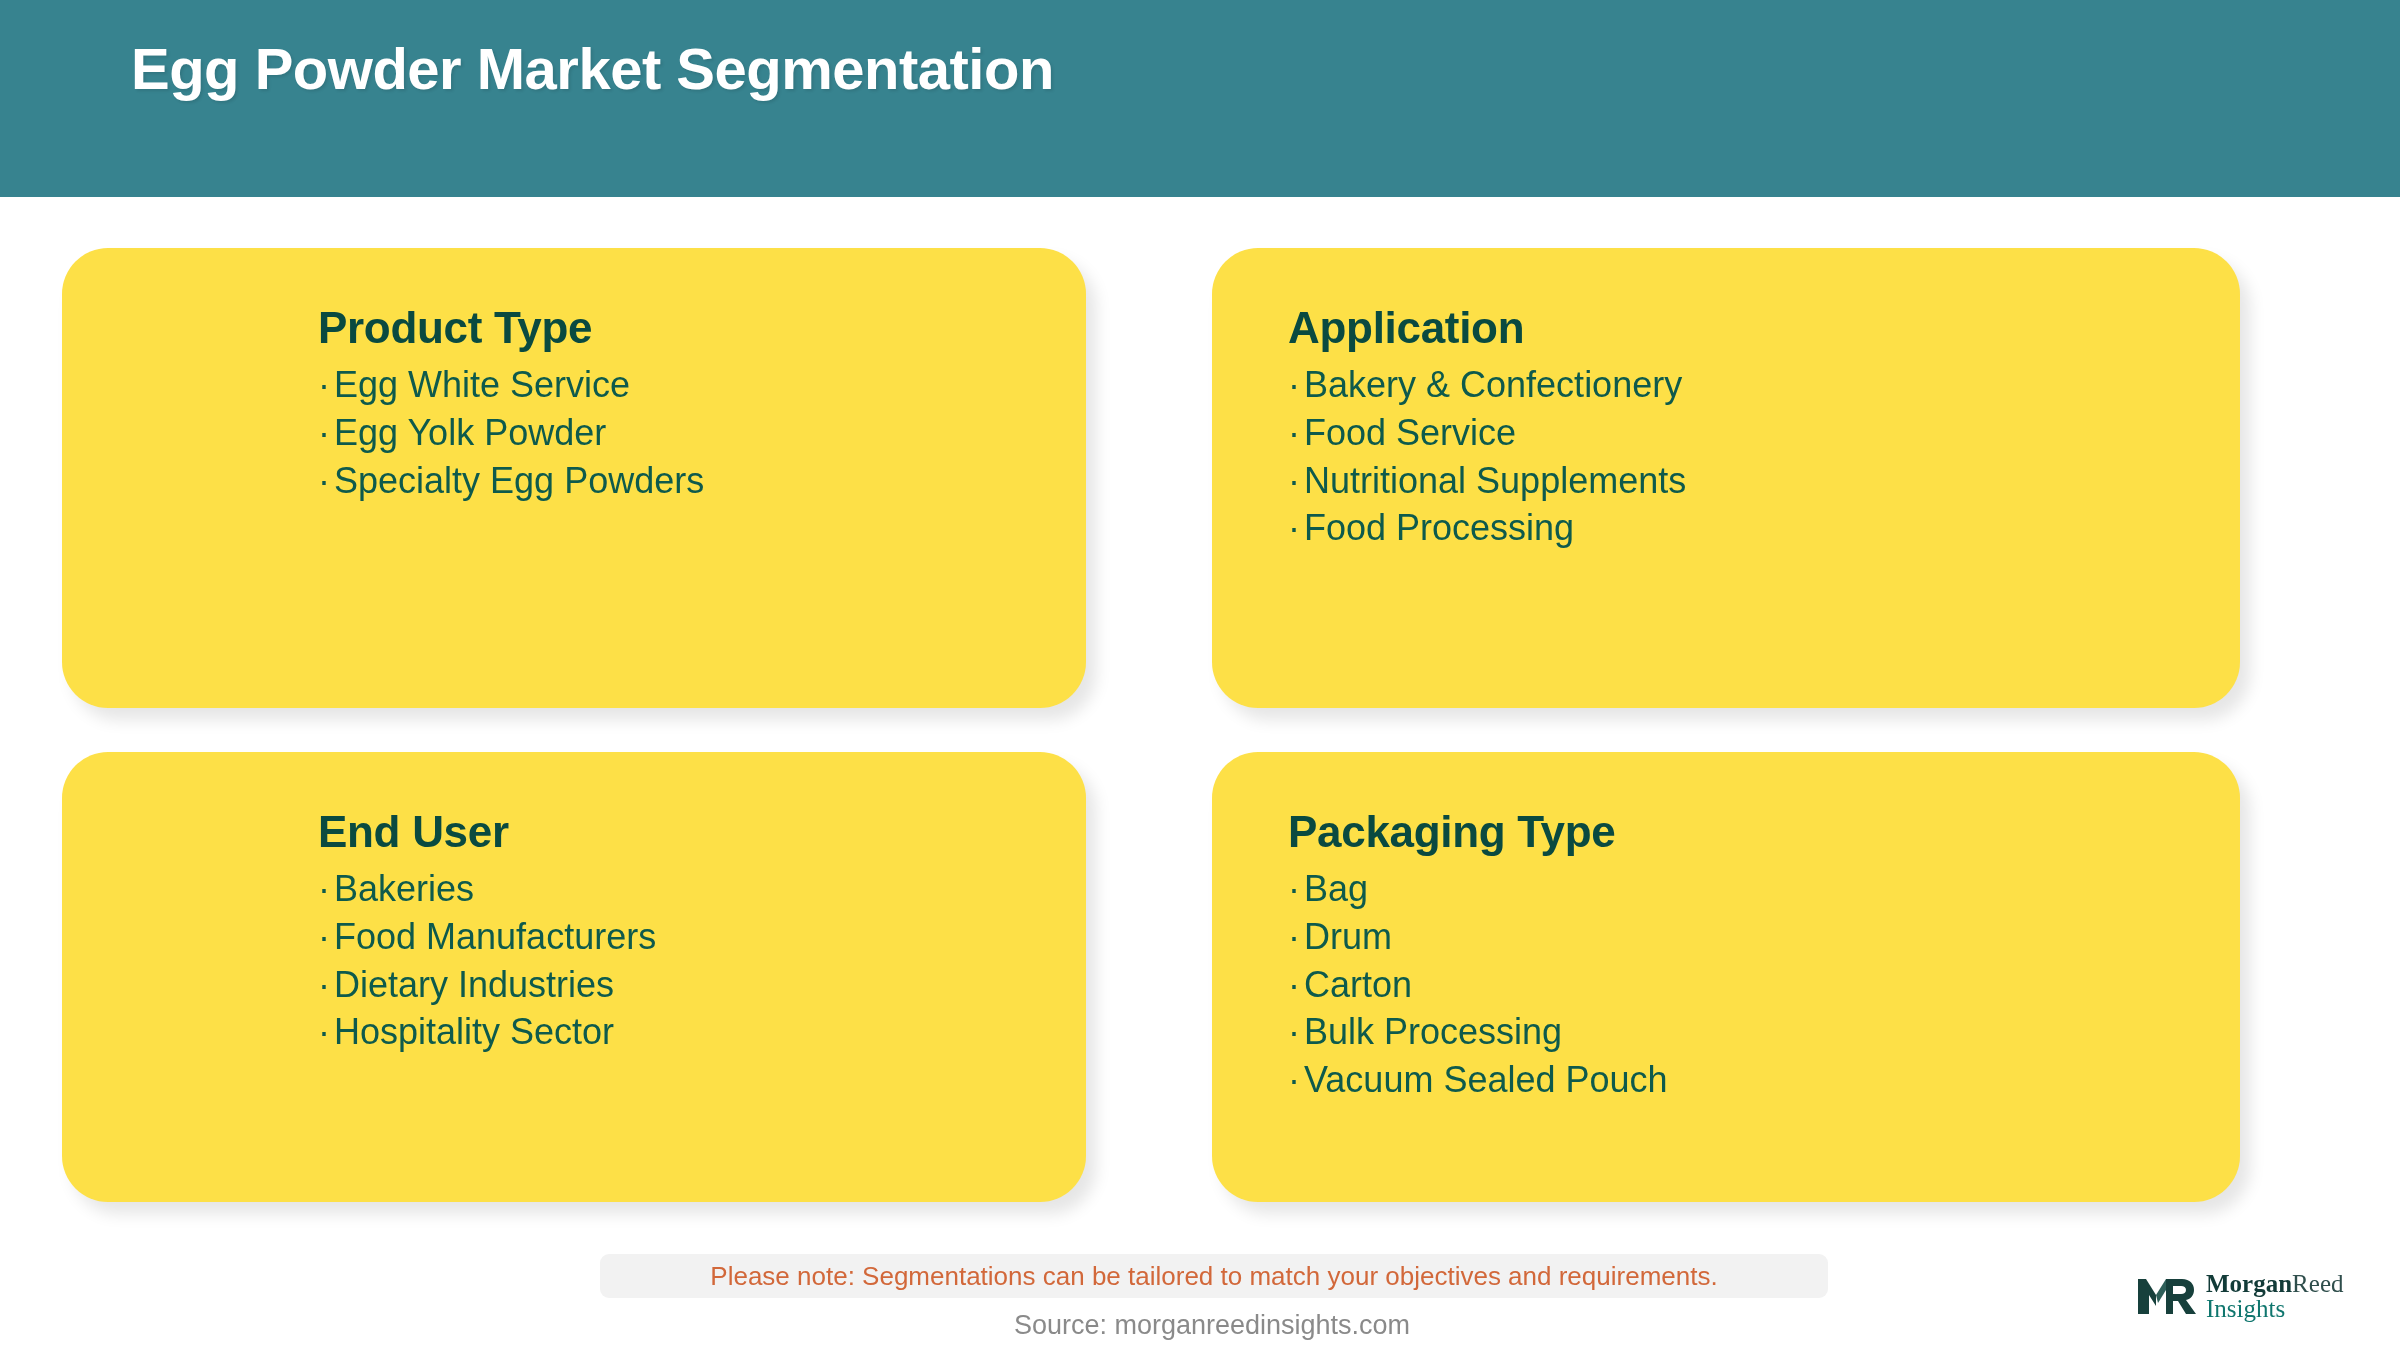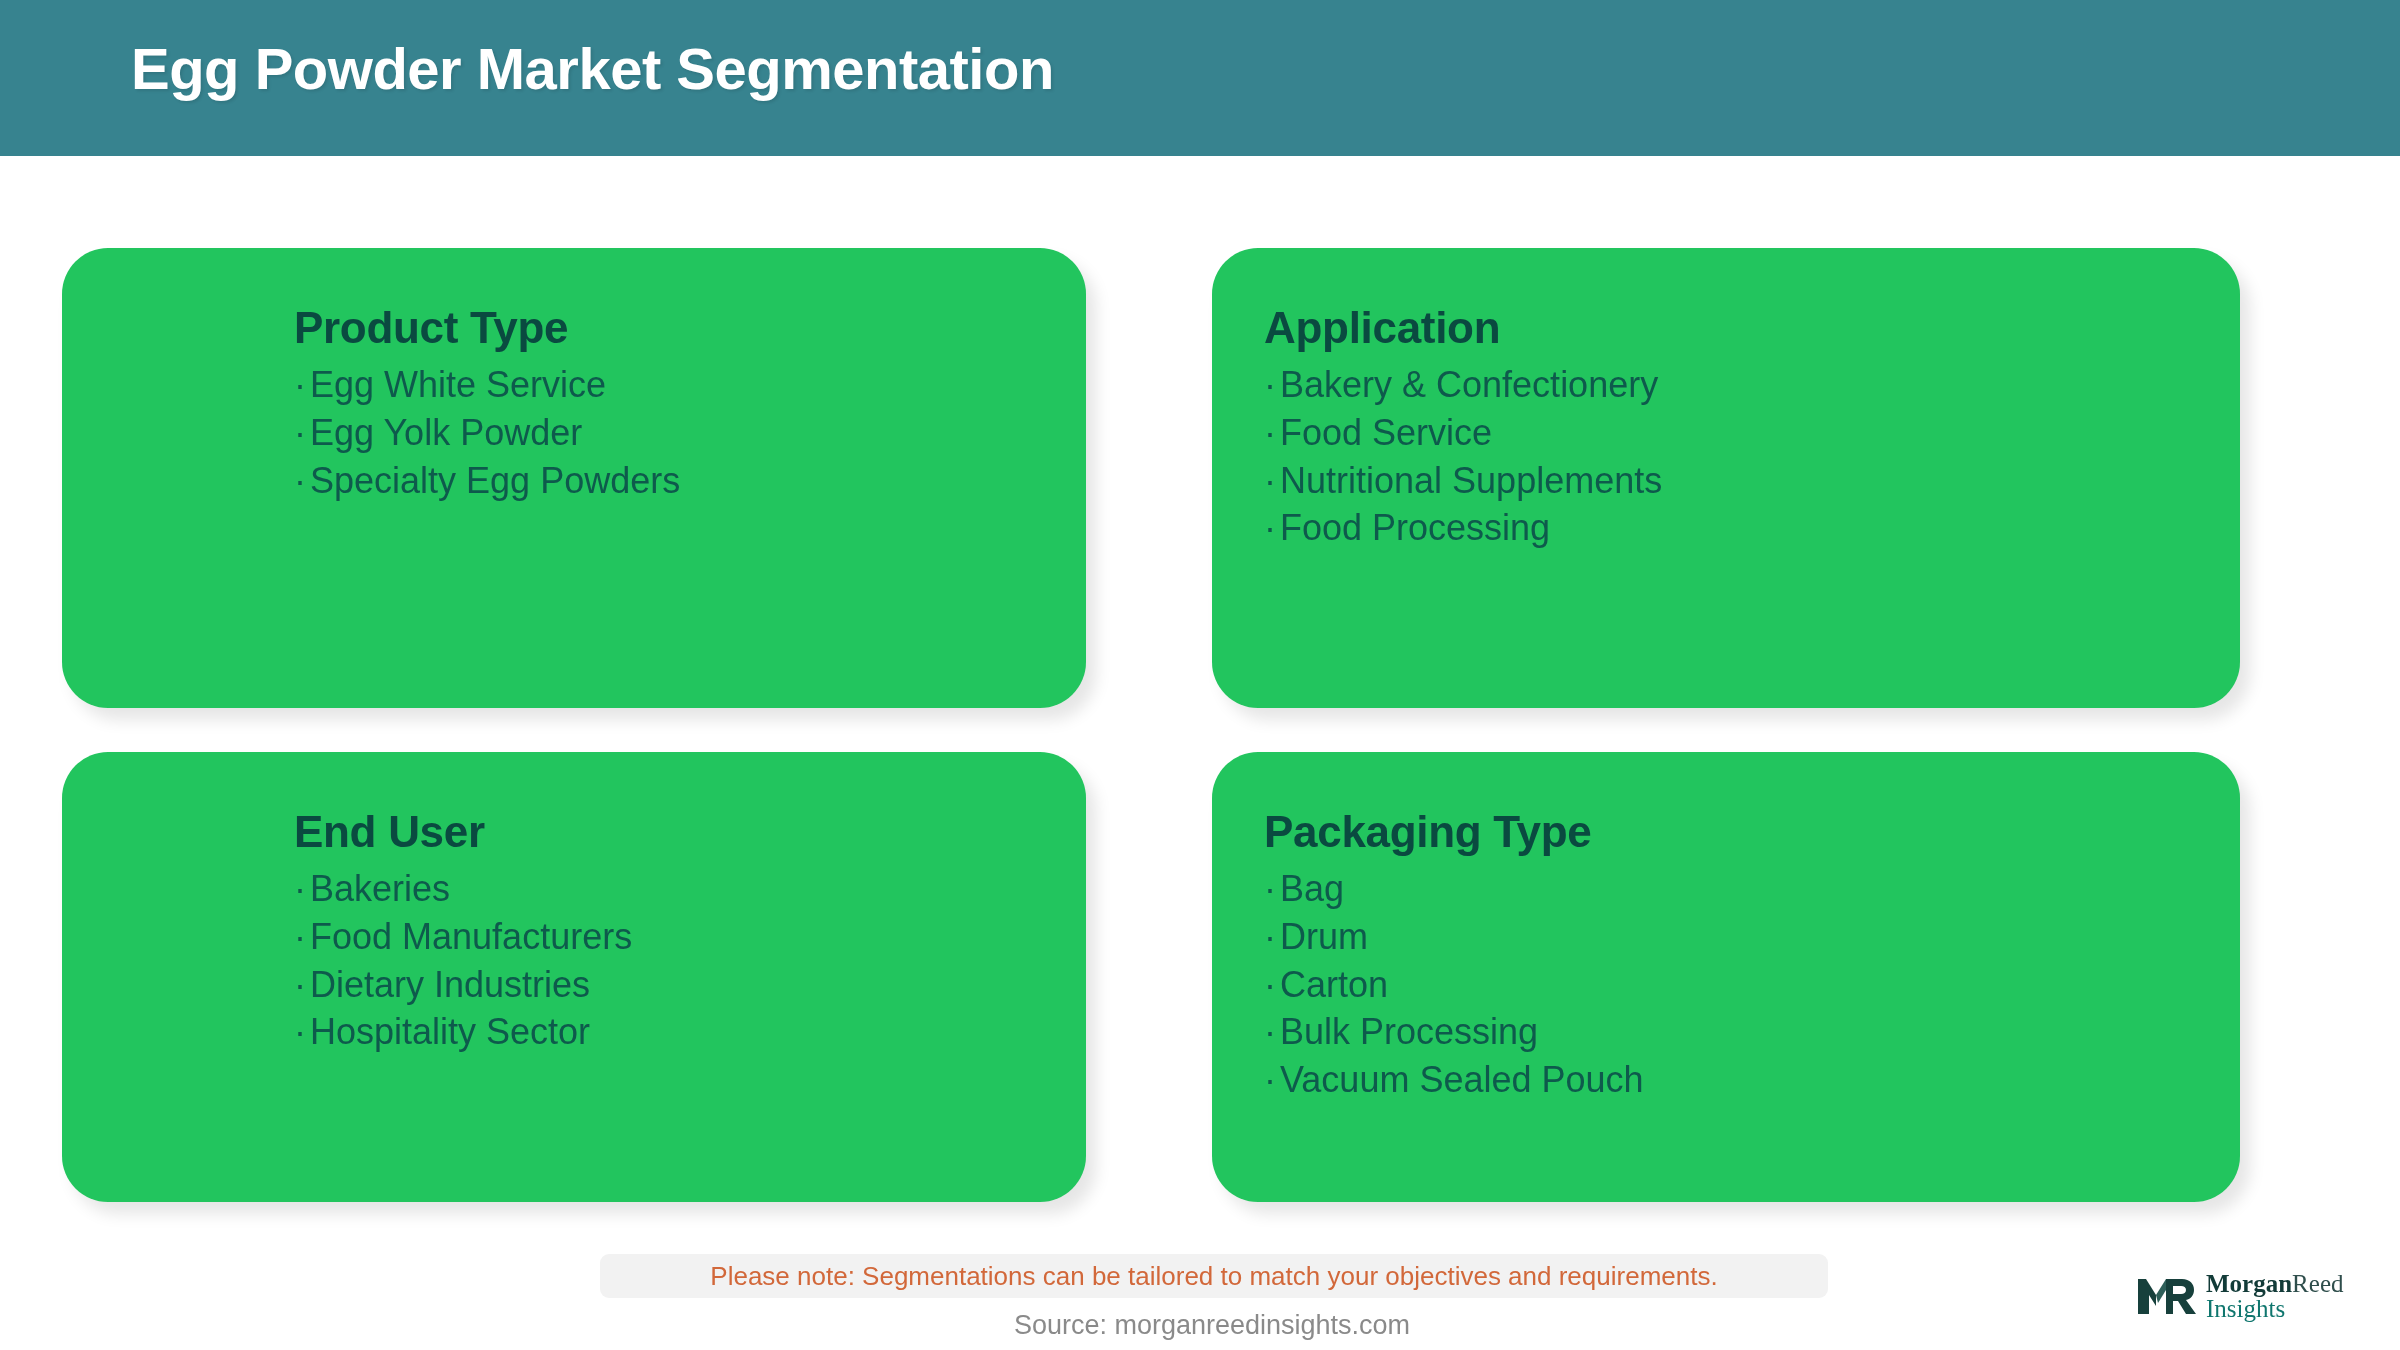--- a/index.html
+++ b/index.html
@@ -14,21 +14,21 @@
     overflow: hidden;
     position: relative;
   }
 
   
   #header-banner {
     position: absolute;
     left: 0;
     top: 0;
     width: 2400px;
-    height: 156px;
+    height: 197px;
     background: #37838f;
     box-sizing: border-box;
   }
   #page-title {
     position: absolute;
     left: 131px;
     top: 36px;
     font-size: 58px;
     font-weight: bold;
     color: #ffffff;
@@ -41,25 +41,25 @@
   
   #card-grid {
     position: absolute;
     left: 0;
     top: 172px;
     width: 2400px;
     height: 1050px;
   }
   .seg-card {
     position: absolute;
-    background: #22c55e;
+    background: #fde047;
     border-radius: 46px;
     box-shadow: 10px 12px 16px rgba(0,0,0,0.10);
     box-sizing: border-box;
-    padding: 54px 60px 0 36px;
+    padding: 54px 60px 0 60px;
   }
   .seg-card.col-a { left: 62px;  width: 1024px; }
   .seg-card.col-b { left: 1212px; width: 1028px; }
   .seg-card.row-1 { top: 76px;  height: 460px; }
   .seg-card.row-2 { top: 580px; height: 450px; }
 
   .seg-card.col-a .card-inner { padding-left: 196px; }
   .seg-card.col-b .card-inner { padding-left: 16px; }
 
   .card-title {

